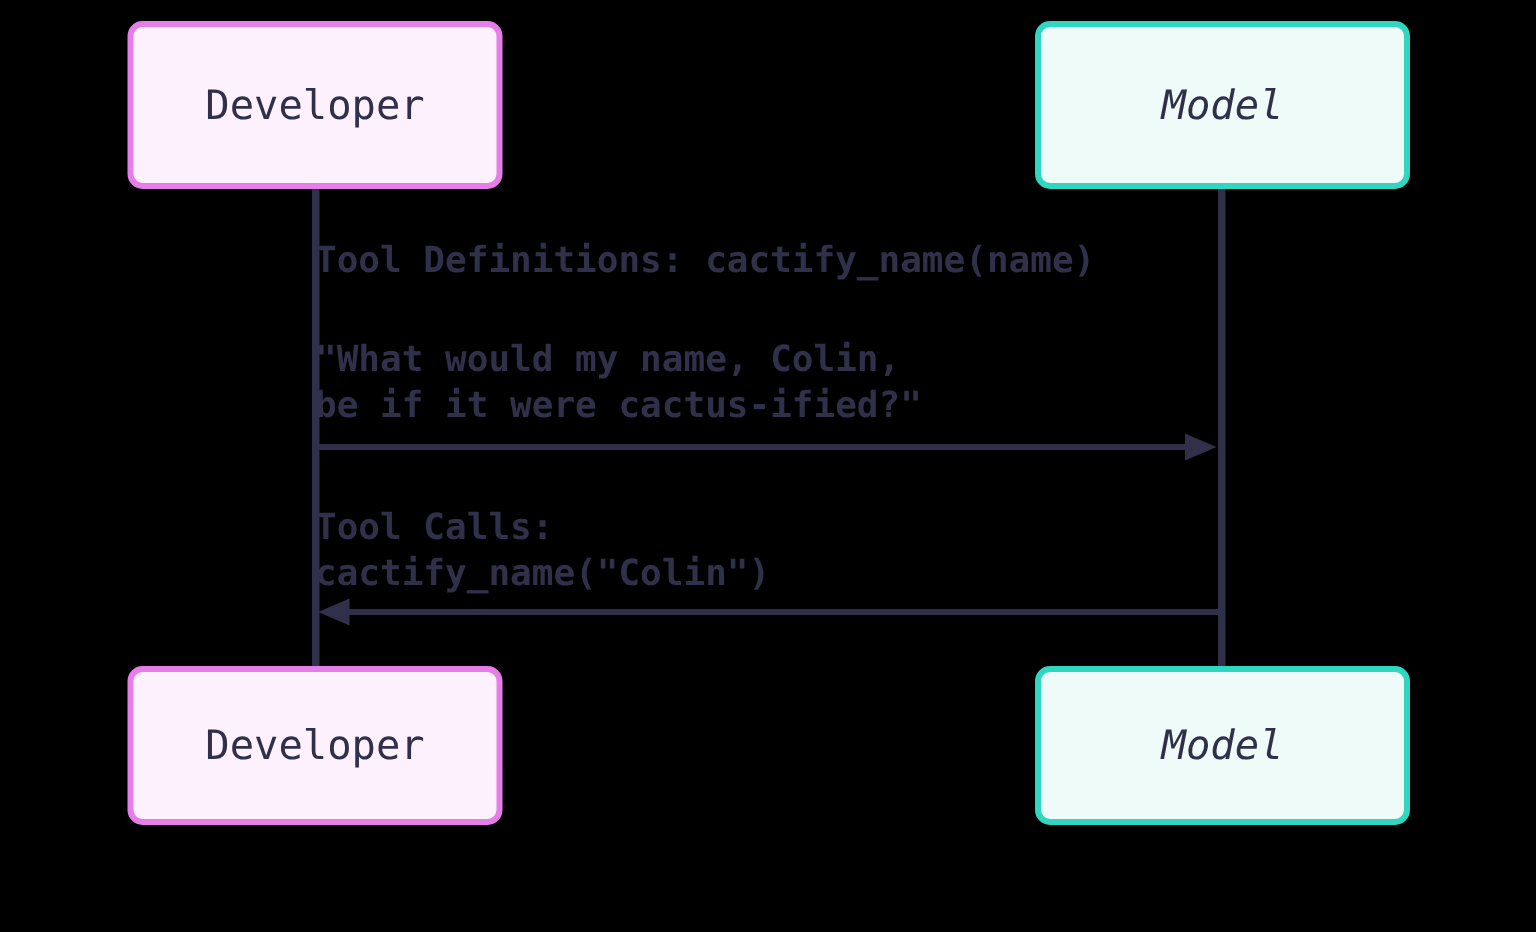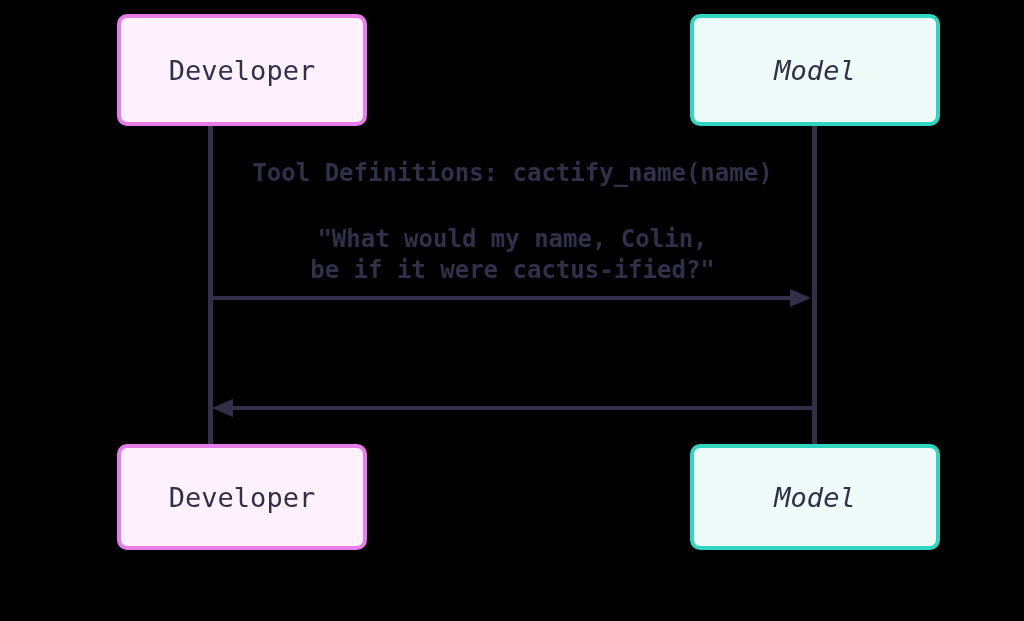--- a/index.html
+++ b/index.html
@@ -29,39 +29,39 @@
     border-radius: 10px;
     border: 4px solid;
     font-size: 27px;
     color: var(--ink);
     z-index: 2;
   }
   .actor-box.pink { background: var(--pink-fill); border-color: var(--pink-border); }
   .actor-box.teal { background: var(--teal-fill); border-color: var(--teal-border); font-style: italic; }
   .top-row    { top: 14px;  height: 112px; }
   .bottom-row { top: 444px; height: 106px; }
-  .left-col   { left: 85px; margin-left: 32px; }
+  .left-col   { left: 85px; }
   .right-col  { left: 690px; }
 
   .lifeline {
     position: absolute;
     top: 124px;
     width: 5px;
     height: 322px;
     background: var(--ink);
     z-index: 1;
   }
   .lifeline.left  { left: 208px; }
   .lifeline.right { left: 812px; }
 
   .msg {
     position: absolute;
     left: 210px;
     width: 605px;
-    text-align: center;
+    text-align: left;
     color: var(--ink);
     font-size: 24px;
     font-weight: bold;
     line-height: 31px;
     z-index: 2;
   }
   .msg-tool-definitions { top: 158px; }
   .msg-user-question    { top: 224px; }
   .msg-tool-calls       { top: 336px; }
 
@@ -116,17 +116,21 @@
   </div>
 
   <div class="msg msg-user-question">
     <div>"What would my name, Colin,</div>
     <div>be if it were cactus-ified?"</div>
   </div>
 
   <div class="arrow-line request"></div>
   <div class="arrow-head right"></div>
 
+  <div class="msg msg-tool-calls">
+    <div>Tool Calls:</div>
+    <div>cactify_name("Colin")</div>
+  </div>
 
   <div class="arrow-line response"></div>
   <div class="arrow-head left"></div>
 
 </div>
 
 </body></html>

